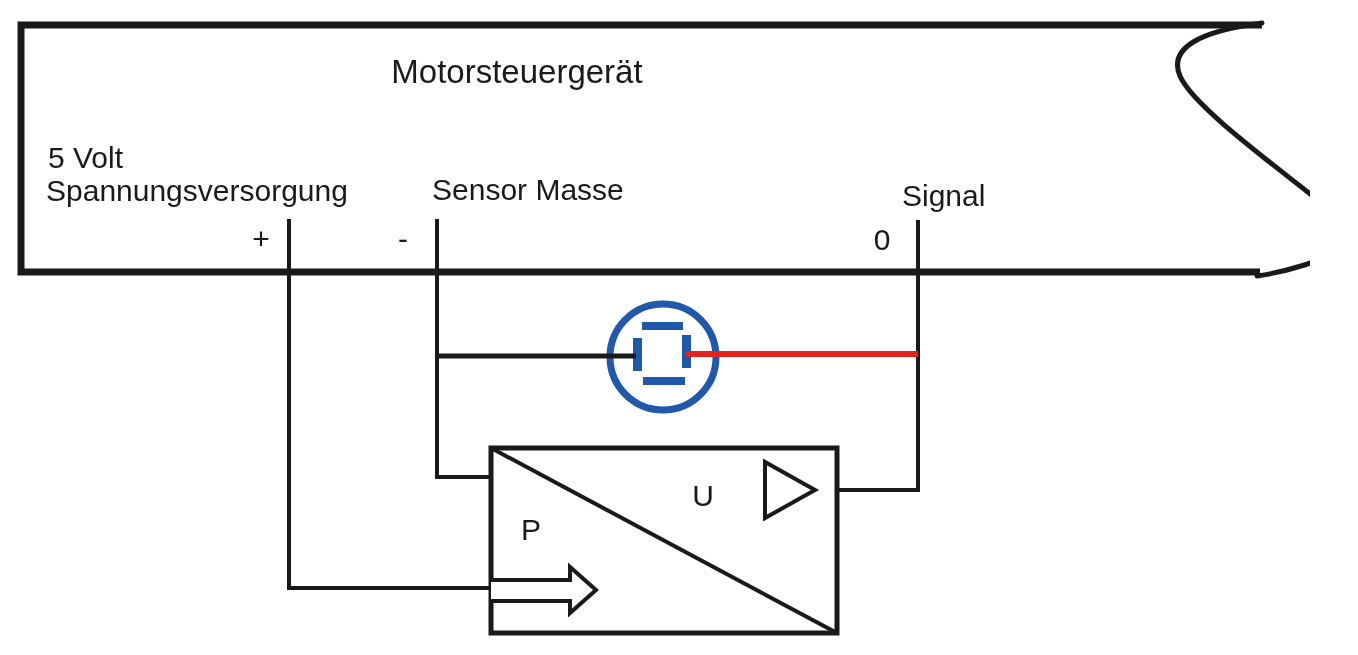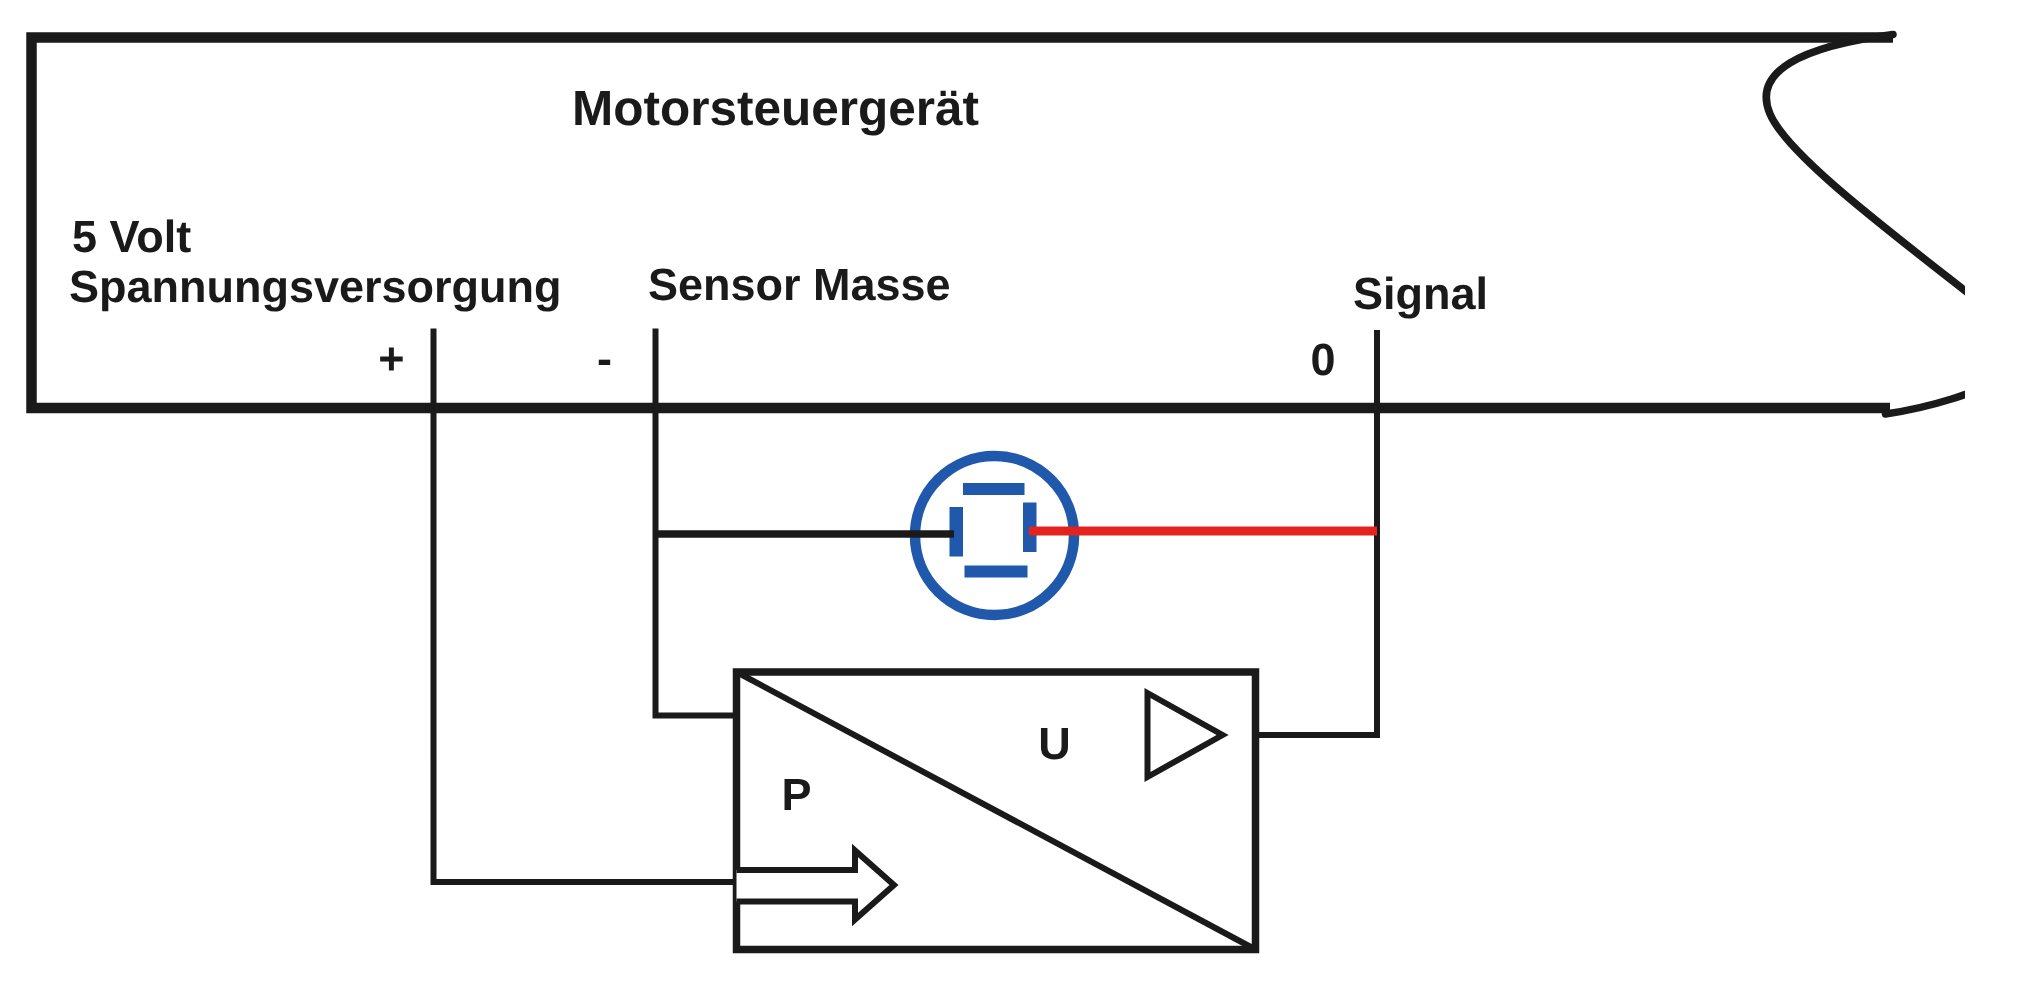--- a/index.html
+++ b/index.html
@@ -14,21 +14,20 @@
     width: 1358px;
     height: 655px;
     background: var(--background);
     font-family: "Liberation Sans", sans-serif;
   }
   .diagram-stage {
     position: relative;
     width: 1310px;
     height: 655px;
     overflow: hidden;
-    font-weight: bold;
   }
   svg { display: block; }
   svg text {
     font-family: "Liberation Sans", sans-serif;
     fill: var(--line);
     font-size: 30px;
   }
   .t-title  { font-size: 33px; text-anchor: middle; }
   .t-mid    { text-anchor: middle; }
   .ln       { stroke: var(--line); fill: none; stroke-linecap: butt; stroke-linejoin: miter; }

